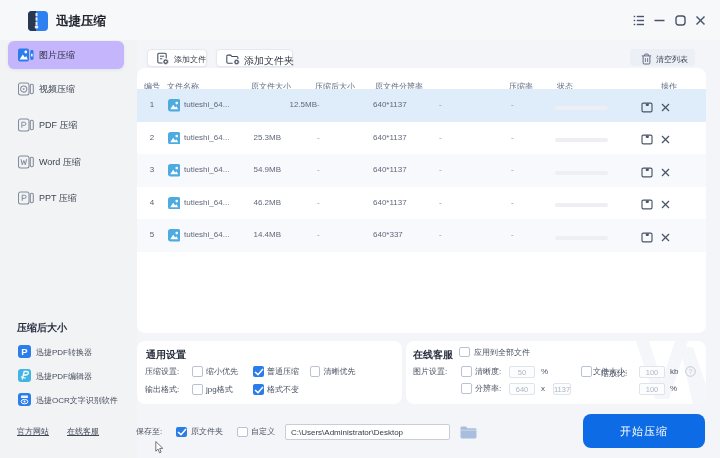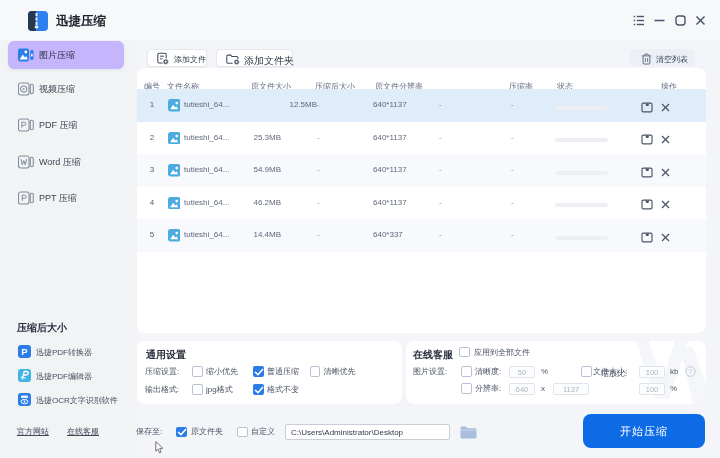--- a/index.html
+++ b/index.html
@@ -349,21 +349,21 @@
 <div class="inp" style="left:639px;top:366px;width:26px;">100</div>
 <div class="slabel" style="left:670px;top:367px;">kb</div>
 <svg class="abs" style="left:685px;top:366px" width="11" height="11" viewBox="0 0 11 11">
     <circle cx="5.5" cy="5.5" r="4.8" fill="none" stroke="#c2c8d4" stroke-width="1"></circle>
     <text x="5.5" y="8" font-size="7" fill="#c2c8d4" text-anchor="middle" font-family="Liberation Sans">?</text>
   </svg>
 <div class="cb" style="left:461px;top:383px;"></div>
 <div class="slabel" style="left:475px;top:384px;">分辨率:</div>
 <div class="inp" style="left:509px;top:383px;width:26px;">640</div>
 <div class="slabel" style="left:541px;top:384px;">x</div>
-<div class="inp" style="left:553px;top:383px;width:36px;">1137</div>
+<div class="inp" style="left:553px;top:383px;width:18px;">1137</div>
 <div class="slabel" style="left:601px;top:369px;">缩放比:</div>
 <div class="inp" style="left:639px;top:383px;width:26px;">100</div>
 <div class="slabel" style="left:670px;top:384px;">%</div>
 
 <div class="slabel" style="left:136px;top:427px;">保存至:</div>
 <div class="cbc" style="left:176px;top:426.5px;">
     <svg width="10" height="8" viewBox="0 0 10 8">
       <path d="M1 4 L4 6.7 L9 1" fill="none" stroke="#fff" stroke-width="1.6"></path>
     </svg>
   </div>

